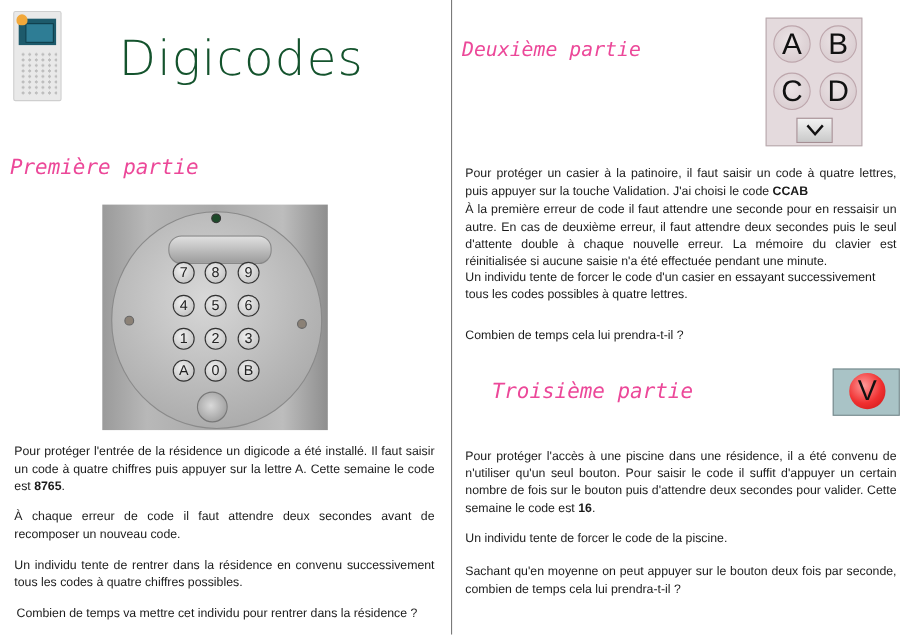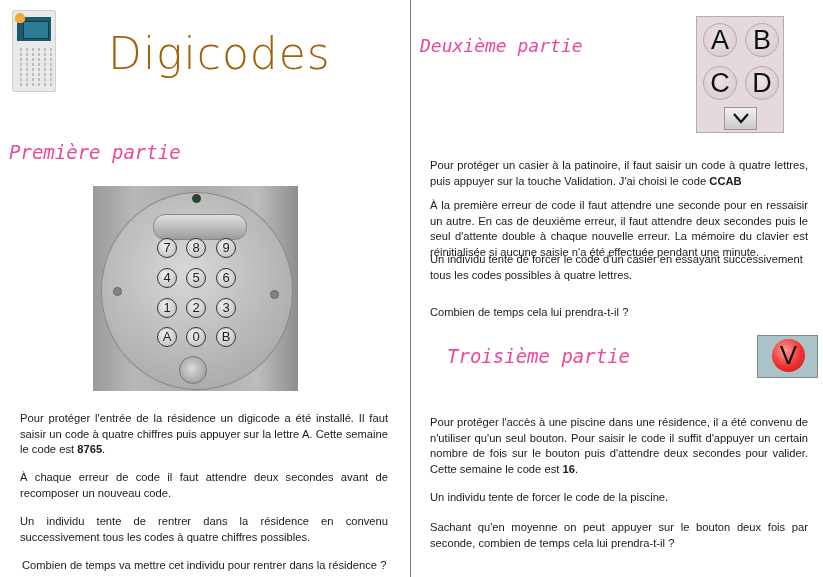--- a/index.html
+++ b/index.html
@@ -4,31 +4,31 @@
 <style>
   html, body { margin:0; padding:0; background:#ffffff; }
   body { width:823px; height:577px; position:relative; overflow:hidden; font-family:"Liberation Sans", sans-serif; color:#1a1a1a; }
   .divider { position:absolute; left:410px; top:0; width:1px; height:577px; background:#7a7a7a; }
   .calc { position:absolute; left:12px; top:10px; width:44px; height:82px; background:#e9e9e9; border:1px solid #cfcfcf; border-radius:2px; box-sizing:border-box; overflow:hidden; }
   .calc .screen { position:absolute; left:4px; top:6px; width:34px; height:24px; background:#1d5a6b; }
   .calc .screen .board { position:absolute; left:6px; top:4px; width:24px; height:16px; background:#2e7d95; border:1px solid #0e3b47; }
   .calc .cat { position:absolute; left:2px; top:2px; width:10px; height:10px; background:#f2a83a; border-radius:50% 50% 40% 40%; }
   .calc .keys { position:absolute; left:5px; top:36px; width:34px; height:40px;
     background-image: radial-gradient(circle, #bdbdbd 1.2px, transparent 1.5px); background-size:6px 5px; }
-  .title { position:absolute; left:108px; top:28px; font-family:"DejaVu Sans", sans-serif; font-size:44px; font-weight:300; color:#a16207; letter-spacing:1px; }
+  .title { position:absolute; left:108px; top:28px; font-family:"DejaVu Sans", sans-serif; font-size:44px; font-weight:300; color:#14532d; letter-spacing:1px; }
   .h-mono { position:absolute; font-family:"DejaVu Sans Mono", monospace; font-size:19px; color:#ec4899;font-style:italic; }
   .keypad-photo { position:absolute; left:93px; top:186px; width:205px; height:205px; background:linear-gradient(90deg,#9a9a9a 0%,#b8b8b8 20%,#a9a9a9 50%,#bdbdbd 80%,#8e8e8e 100%); overflow:hidden; }
   .keypad-photo .disc { position:absolute; left:8px; top:6px; width:190px; height:196px; border-radius:50%; background:radial-gradient(circle at 45% 40%, #d8d8d8, #b5b5b5 60%, #9e9e9e); border:1px solid #8a8a8a; }
   .keypad-photo .bar { position:absolute; left:60px; top:28px; width:92px; height:24px; border-radius:12px; background:linear-gradient(#e0e0e0,#9c9c9c); border:1px solid #888; }
   .keypad-photo .led { position:absolute; left:99px; top:8px; width:7px; height:7px; border-radius:50%; background:#1e4a2a; border:1px solid #333; }
   .keypad-photo .key { position:absolute; width:18px; height:18px; border-radius:50%; background:radial-gradient(circle at 40% 35%, #f0f0f0, #b8b8b8); border:1px solid #333; font-size:13px; line-height:18px; text-align:center; color:#222; }
   .keypad-photo .screw { position:absolute; width:7px; height:7px; border-radius:50%; background:#8b8176; border:1px solid #666; }
   .keypad-photo .push { position:absolute; left:86px; top:170px; width:26px; height:26px; border-radius:50%; background:radial-gradient(circle at 45% 45%, #d9d9d9, #8f8f8f); border:1px solid #777; }
   .para { position:absolute; font-size:11.2px; line-height:15.5px; color:#1a1a1a; }
-  .para p { margin:9px; }
+  .para p { margin:2px; }
   .justify { text-align:justify; }
   .abcd { position:absolute; left:696px; top:16px; width:88px; height:117px; background:#e4dadd; border:1px solid #b9aaae; box-sizing:border-box; }
   .abcd .btn { position:absolute; width:32px; height:32px; border-radius:50%; background:radial-gradient(circle at 45% 40%, #ece4e6, #d4c6ca); border:1px solid #bda6ac; font-size:27px; line-height:32px; text-align:center; color:#111; }
   .abcd .down { position:absolute; left:27px; top:90px; width:31px; height:21px; background:linear-gradient(#f2f2f2,#c9c9c9); border:1px solid #a58f94; text-align:center; }
   .vbox { position:absolute; left:757px; top:335px; width:61px; height:43px; background:#a9c3c6; border:1px solid #7a8b8e; box-sizing:border-box; }
   .vbox .vbtn { position:absolute; left:14px; top:3px; width:33px; height:33px; border-radius:50%; background:radial-gradient(circle at 40% 35%, #ff9a9a, #f03030 55%, #c81414); font-size:26px; line-height:33px; text-align:center; color:#111; }
 </style>
 </head>
 <body>
 

